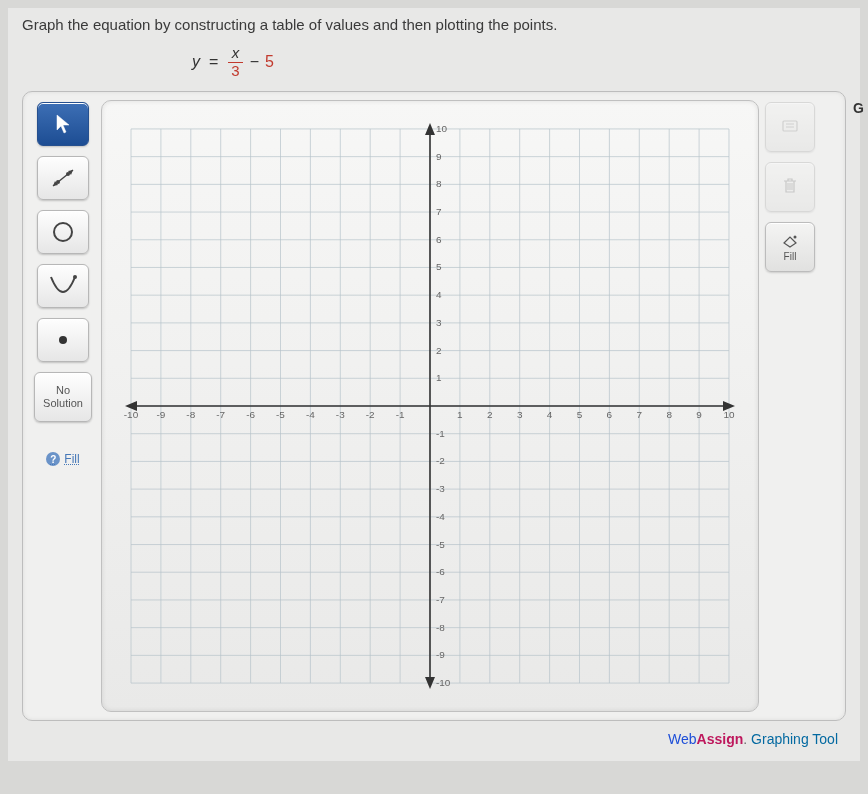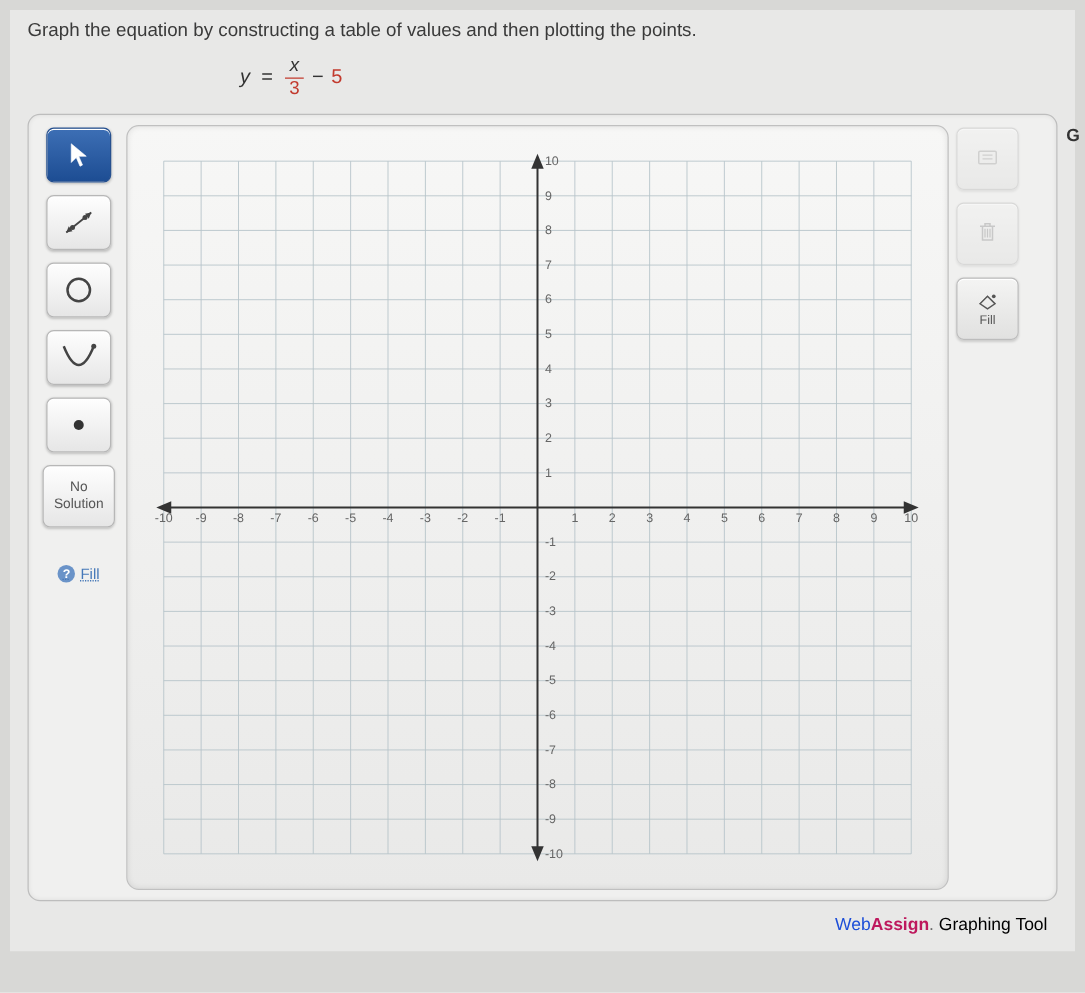--- a/index.html
+++ b/index.html
@@ -108,21 +108,21 @@
   }
   .right-btn.disabled{ opacity:0.45; cursor:default;}
   .right-btn svg{ margin-bottom:2px;}
   .right-btn-lbl{ font-size:10px; color:#888;}
   .footer-brand{
     text-align:right; font-size:14px; color:#6b6b6b;
     padding: 10px 8px 6px 0;
   }
   .footer-brand .web{ color:#1d4ed8; font-weight:400;}
   .footer-brand .assign{ color:#be185d; font-weight:700;}
-  .footer-brand .suffix{ color:#000000;}
+  .footer-brand .suffix{ color:#0369a1;}
   .outer-right-strip{
     position:absolute; right:-28px; top:8px;
     width:20px; display:flex; flex-direction:column; gap:6px;
     color:#333; font-weight:700; font-size:14px;
   }
 </style>
 </head>
 <body>
 
 <div class="page">

